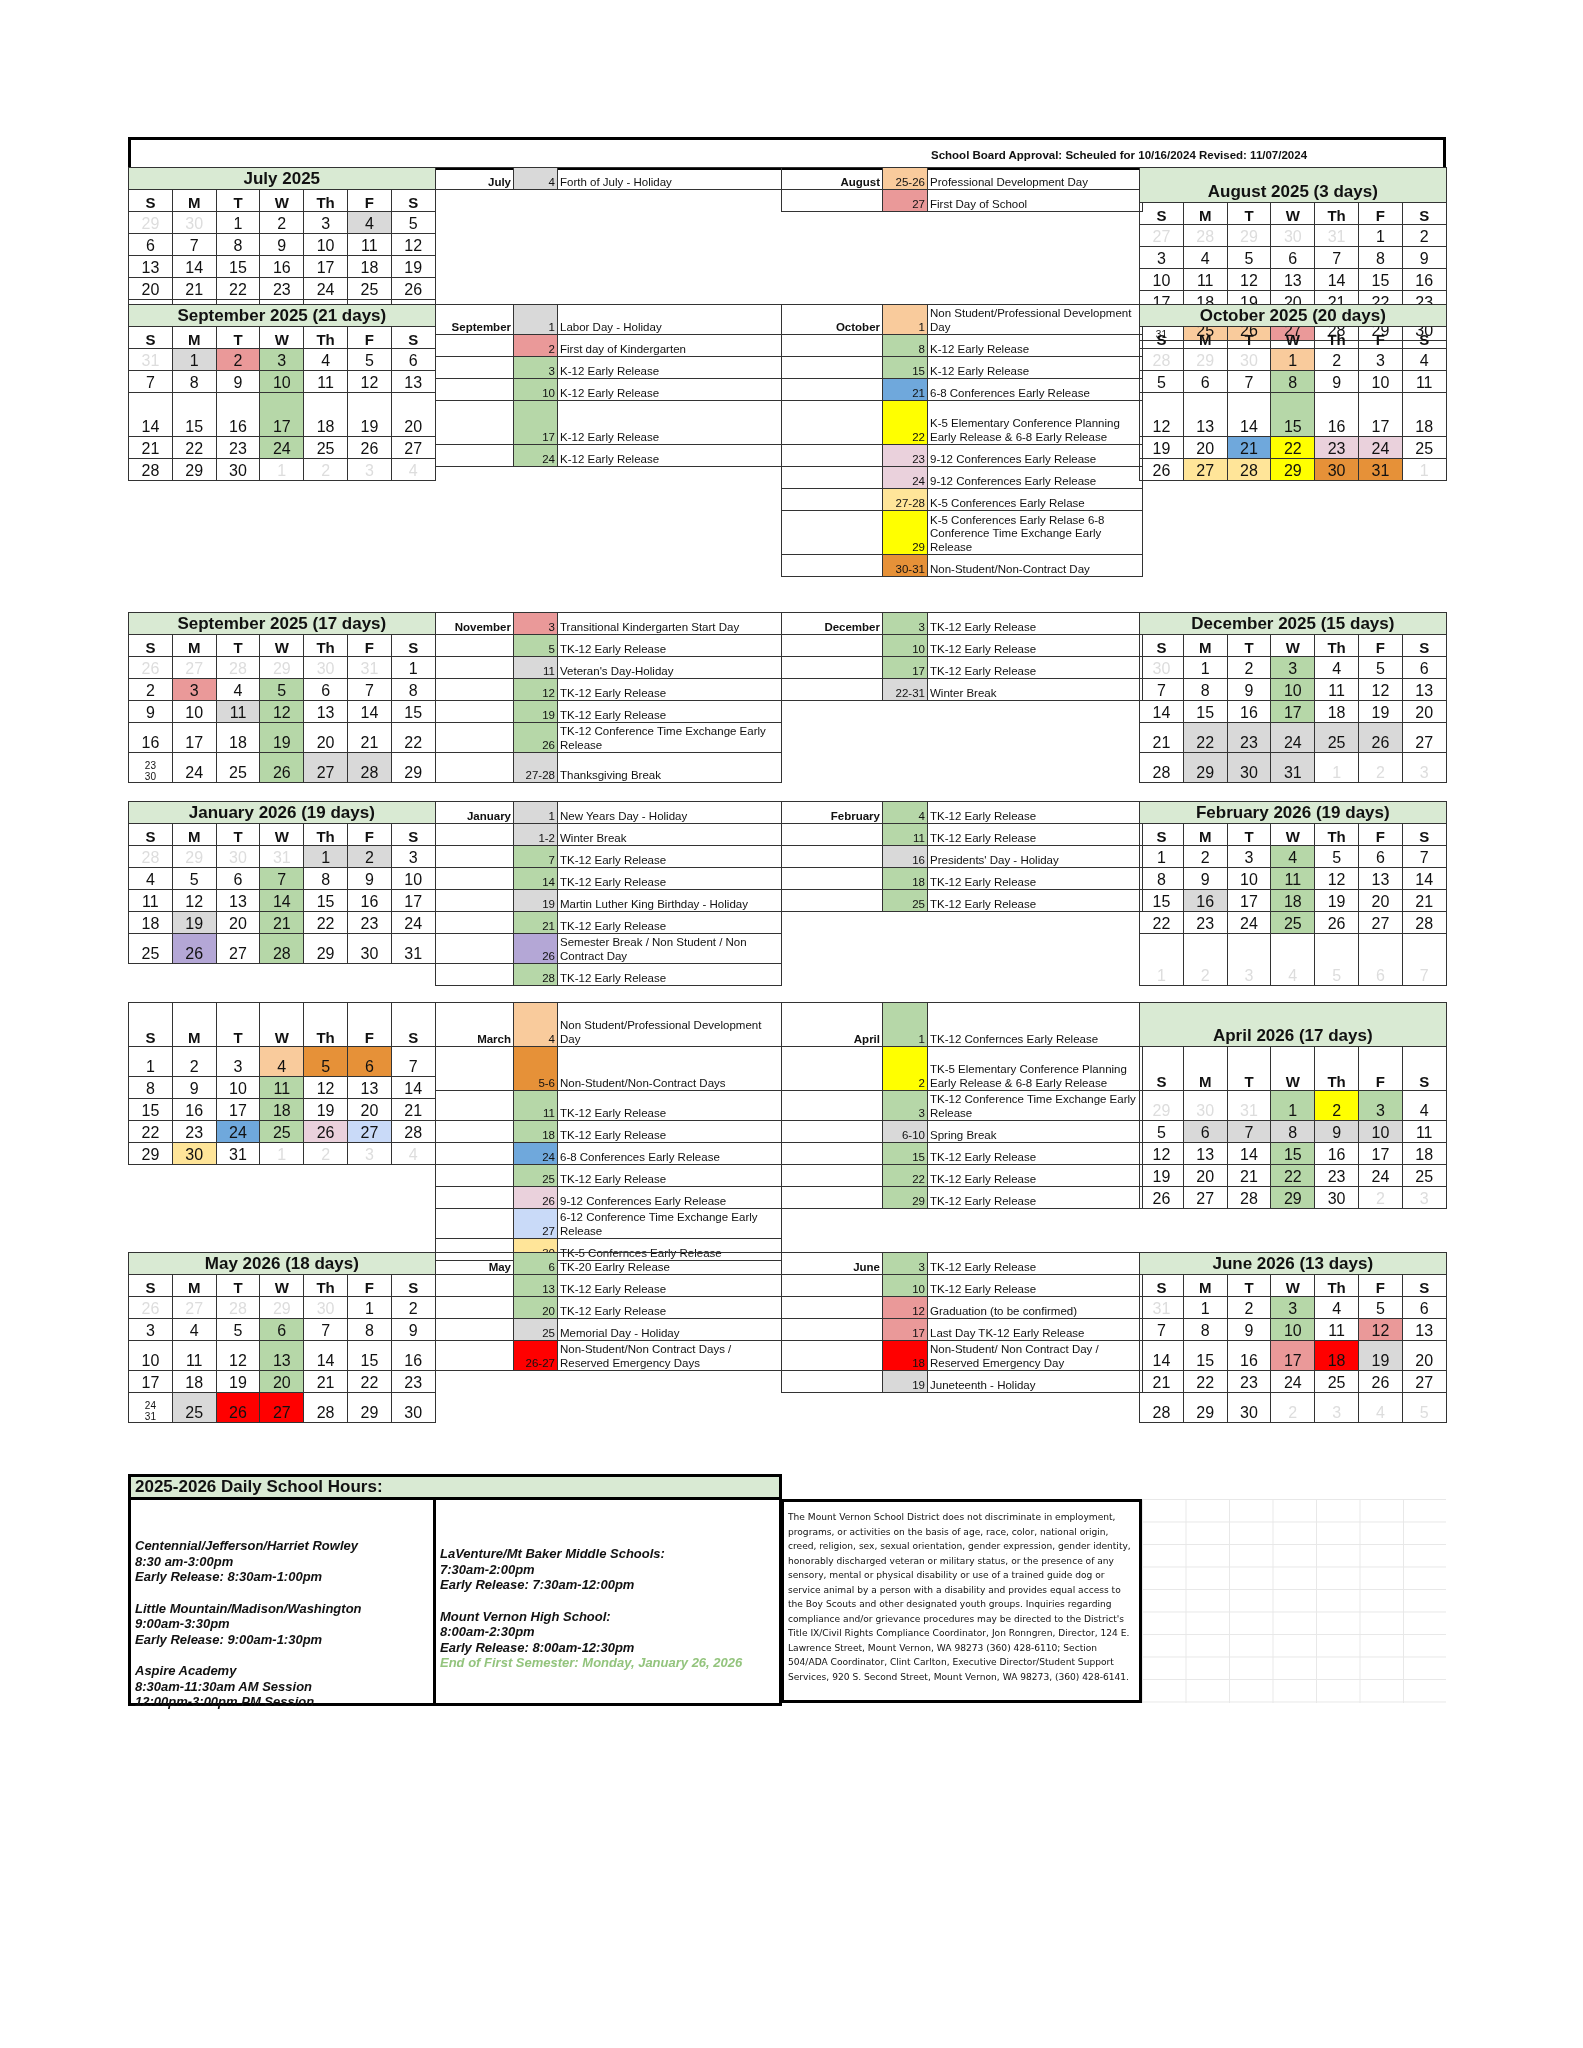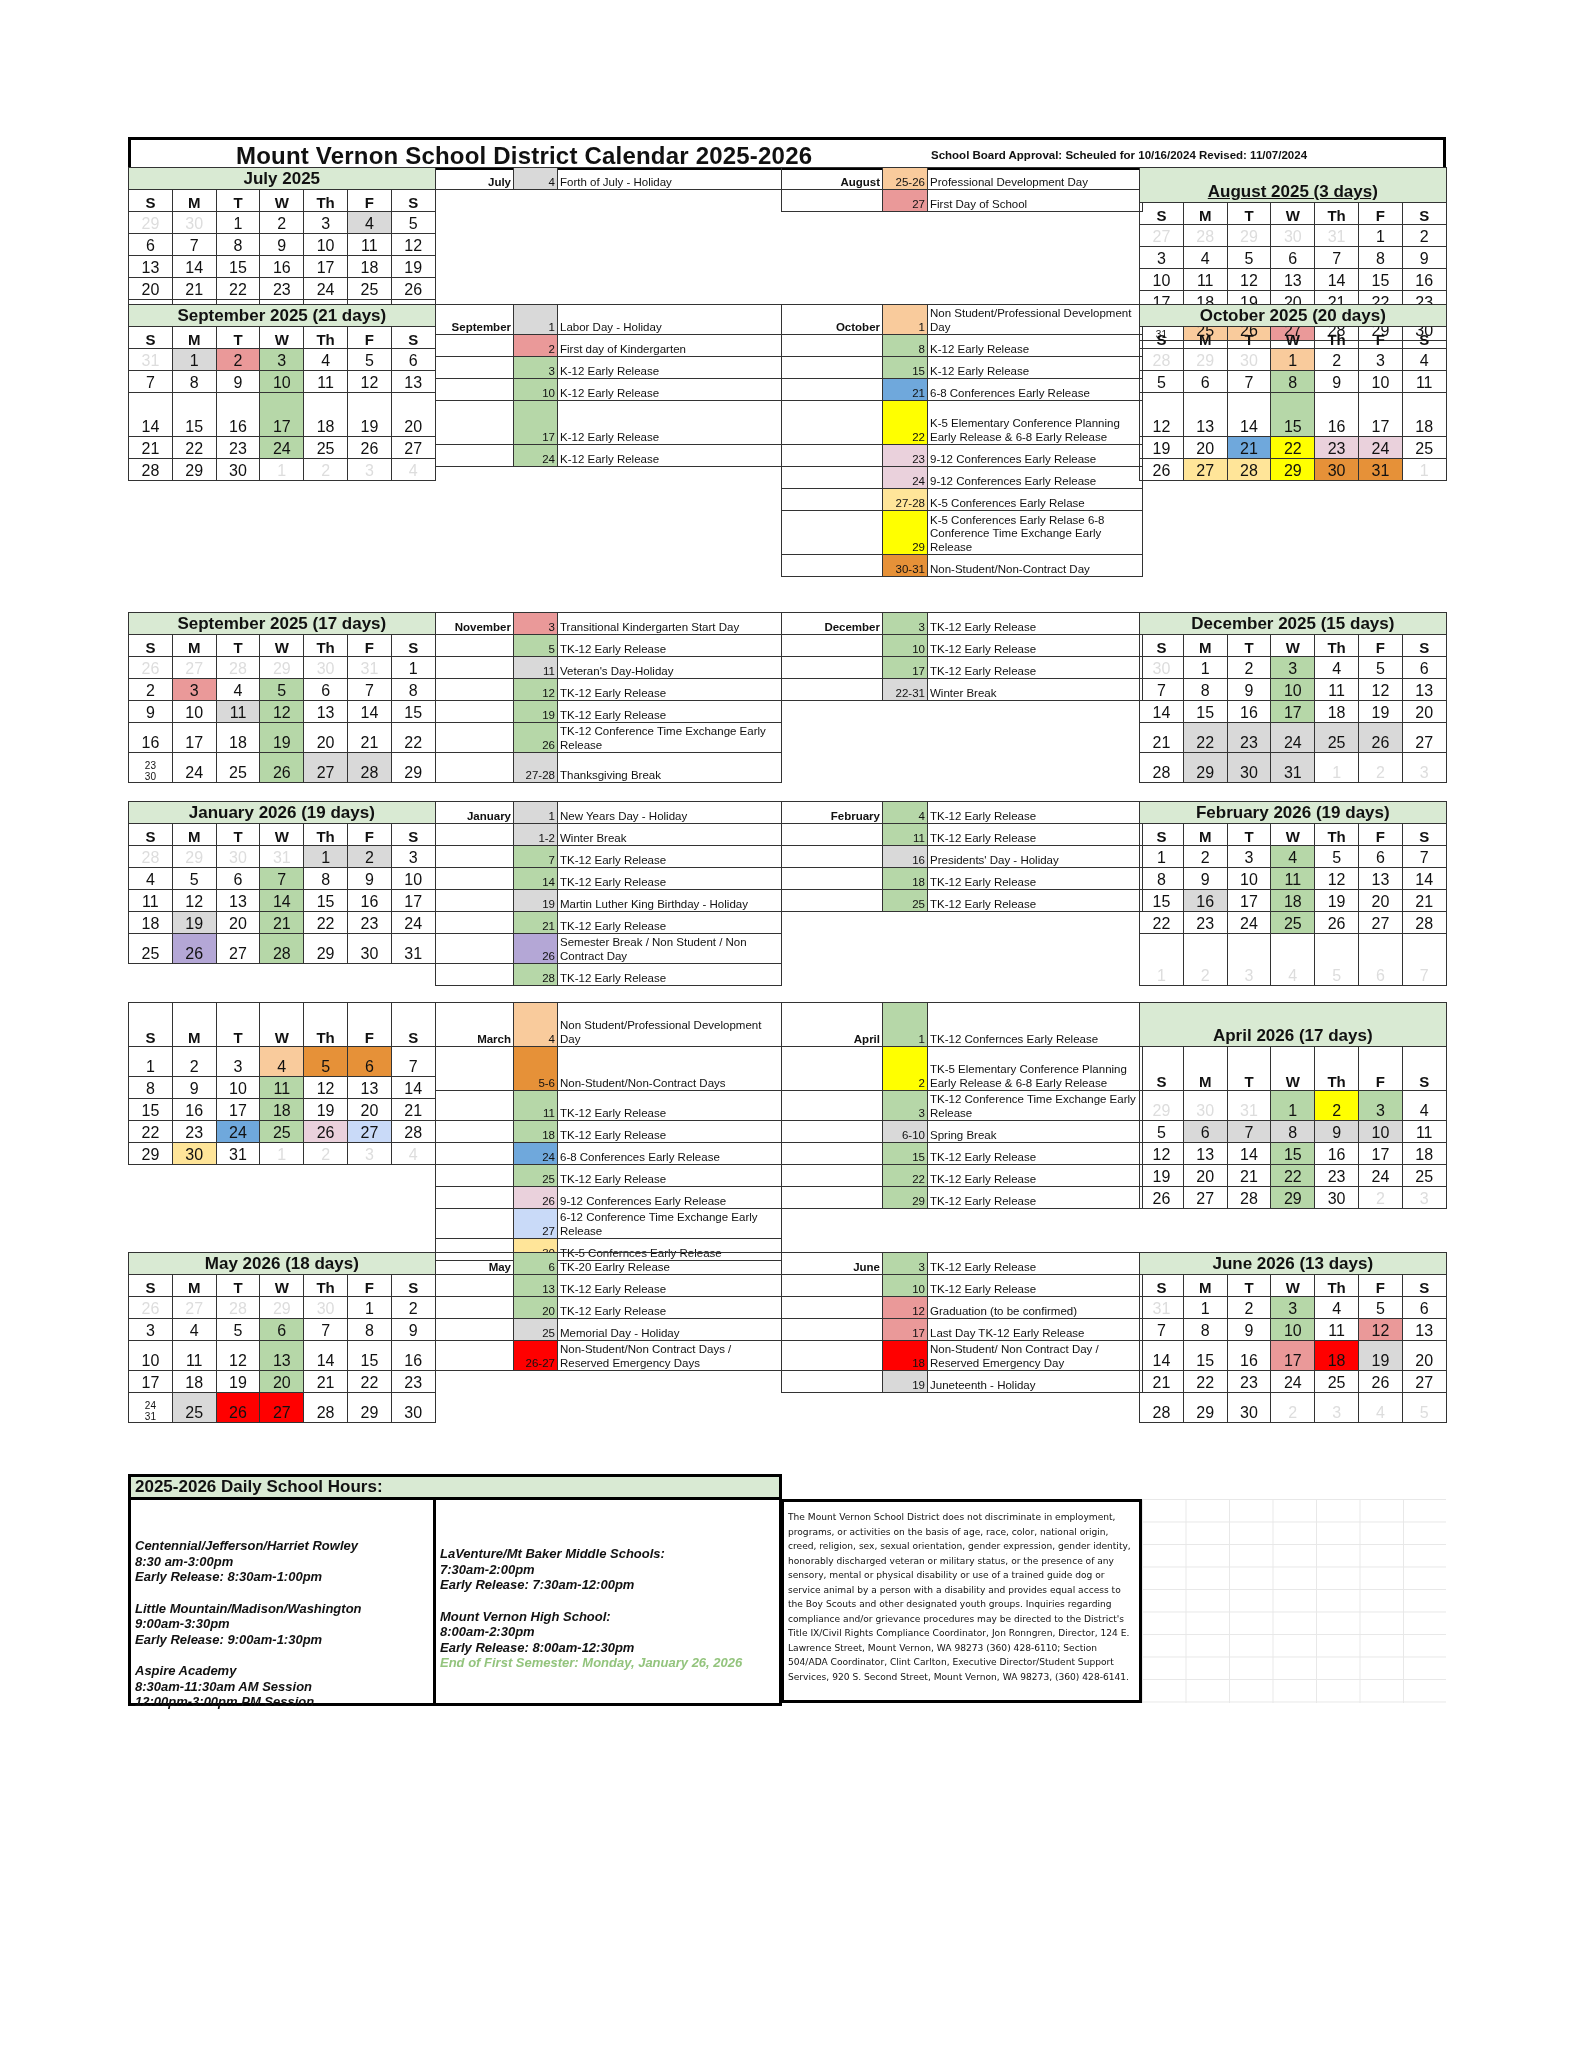--- a/index.html
+++ b/index.html
@@ -31,21 +31,20 @@
   .hours p{margin:0 0 16px 0;}
   .hours .note{color:#93c47d;}
   .notice{position:absolute;left:653px;top:1362px;width:361px;height:204px;border:3px solid #000;box-sizing:border-box;font-size:10.4px;line-height:14.5px;padding:8px 4px;font-family:"DejaVu Sans",sans-serif;font-size:9.1px;}
   .gridbg{position:absolute;left:1014px;top:1362px;width:304px;height:204px;background-image:linear-gradient(#e8e8e8 1px,transparent 1px),linear-gradient(90deg,#e8e8e8 1px,transparent 1px);background-size:43.5px 22.5px;}
 </style>
 </head>
 <body>
 
 <div class="page">
   <div class="titlebar">
-    <span class="title">Mount Vernon School District Calendar 2025-2026</span>
     <span class="approval">School Board Approval:  Scheuled for 10/16/2024 Revised: 11/07/2024</span>
   </div>
   <div id="bands">
       <table class="cal" style="left: 0px; top: 30px; width: 307px;">
         <colgroup>
           <col style="width: 43.8px;">
           <col style="width: 43.8px;">
           <col style="width: 43.8px;">
           <col style="width: 43.8px;">
           <col style="width: 43.8px;">
@@ -149,21 +148,21 @@
         <colgroup>
           <col style="width: 43.8px;">
           <col style="width: 43.8px;">
           <col style="width: 43.8px;">
           <col style="width: 43.8px;">
           <col style="width: 43.8px;">
           <col style="width: 43.8px;">
           <col style="width: 43.8px;">
         </colgroup>
         <tbody>
-          <tr class="mhead" style="height: 35px; text-decoration: underline;">
+          <tr class="mhead" style="height: 35px;">
             <td colspan="7" style="vertical-align: bottom;">August 2025 (3 days)</td>
           </tr>
           <tr class="dow" style="height: 22px;">
             <td style="vertical-align: bottom;">S</td>
             <td style="vertical-align: bottom;">M</td>
             <td style="vertical-align: bottom;">T</td>
             <td style="vertical-align: bottom;">W</td>
             <td style="vertical-align: bottom;">Th</td>
             <td style="vertical-align: bottom;">F</td>
             <td style="vertical-align: bottom;">S</td>

